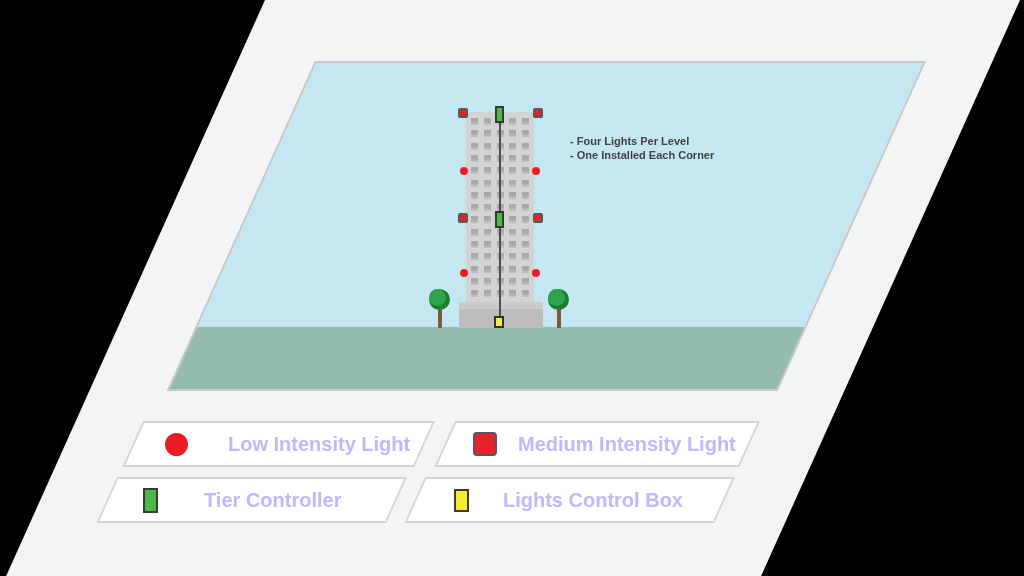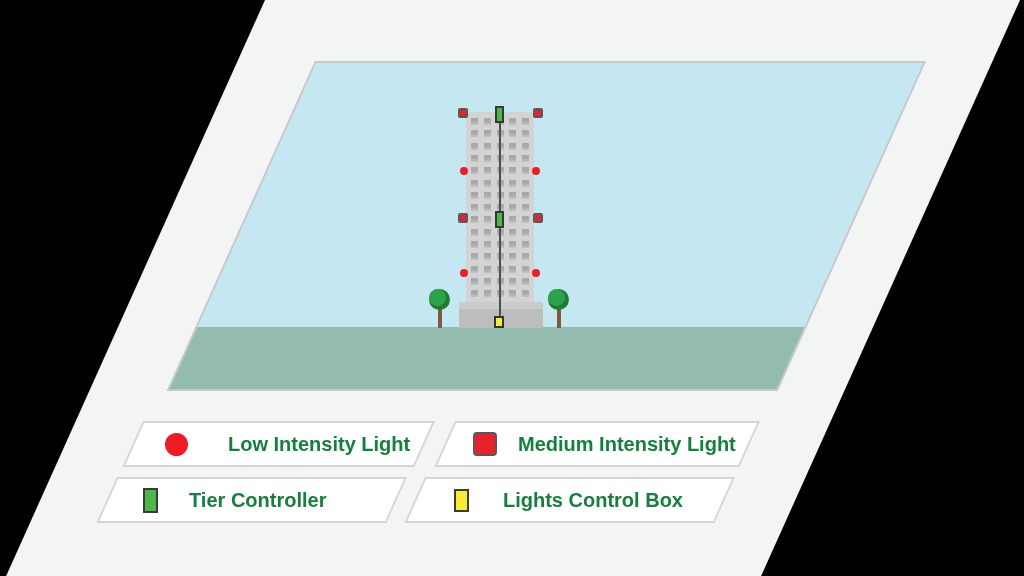--- a/index.html
+++ b/index.html
@@ -63,34 +63,34 @@
     border-radius:50%;background:#2fa34c;}
   
   #annotation{left:570px;top:134px;font-size:11px;font-weight:bold;
     color:#414042;line-height:14px;white-space:nowrap;}
   
   .lrow{position:absolute;height:46px;display:flex;align-items:center;}
   #lrow-1{left:165px;top:421px;}
   #lrow-2{left:473px;top:421px;}
   #lrow-3{left:143px;top:477px;}
   #lrow-4{left:454px;top:477px;}
-  .llabel{font-size:20px;font-weight:bold;color:#15803d;white-space:nowrap;}
+  .llabel{font-size:20px;font-weight:bold;color:#c4b5fd;white-space:nowrap;}
   .icon-circle{width:23px;height:23px;border-radius:50%;
     background:var(--c-low_intensity_light,#ed1c24);}
   .icon-square{width:24px;height:24px;border-radius:4px;
     background:var(--c-medium_intensity_light,#e8222b);border:2px solid #58595b;
     box-sizing:border-box;}
   .icon-vrect-green{width:15px;height:25px;
     background:var(--c-tier_controller,#4db748);border:2px solid #3a3a3a;
     box-sizing:border-box;}
   .icon-vrect-yellow{width:15px;height:23px;
     background:var(--c-primary_control_box,#f7ec2e);border:2px solid #3a3a3a;
     box-sizing:border-box;}
   .ml-40{margin-left:40px;} .ml-21{margin-left:21px;}
-  .ml-43{margin-left:31px;} .ml-34{margin-left:34px;}
+  .ml-43{margin-left:46px;} .ml-34{margin-left:34px;}
 </style>
 </head>
 <body>
 
 <div id="white-panel" class="skew"></div>
 <div id="scene-panel" class="skew">
   <div id="scene-ground"></div>
 </div>
 
 <div id="lbox-1" class="lbox"></div>
@@ -197,20 +197,24 @@
 
   <div class="abs trunk" style="left:438px;"></div>
   <div class="abs canopy" style="left:429px;">
     <div class="canopy-inner"></div>
   </div>
   <div class="abs trunk" style="left:557px;"></div>
   <div class="abs canopy" style="left:548px;">
     <div class="canopy-inner"></div>
   </div>
 
+  <div class="abs" id="annotation">
+    <div>- Four Lights Per Level</div>
+    <div>- One Installed Each Corner</div>
+  </div>
 
   <div class="lrow" id="lrow-1">
     <span class="icon-circle"></span>
     <span class="llabel ml-40">Low Intensity Light</span>
   </div>
   <div class="lrow" id="lrow-2">
     <span class="icon-square"></span>
     <span class="llabel ml-21">Medium Intensity Light</span>
   </div>
   <div class="lrow" id="lrow-3">

